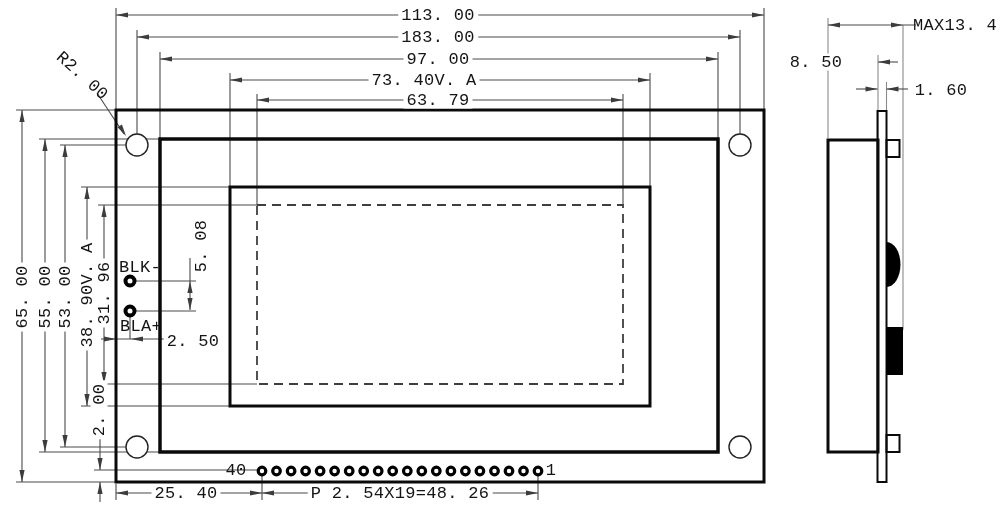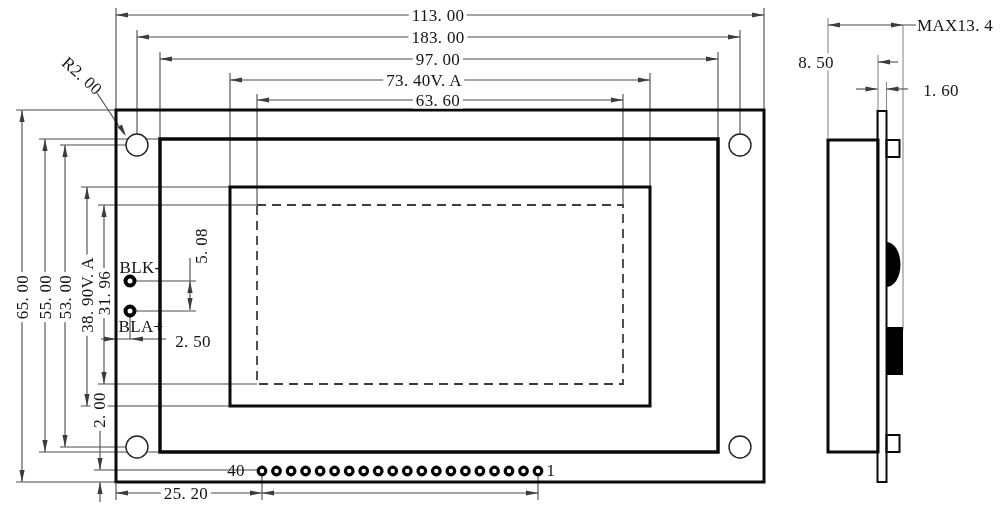--- a/index.html
+++ b/index.html
@@ -1,17 +1,17 @@
 <!DOCTYPE html>
 <html><head>
 <meta charset="utf-8">
 <style>
   html,body{margin:0;padding:0;background:#fff;}
   #stage{position:relative;width:1000px;height:512px;background:#ffffff;overflow:hidden;
-         font-family:Liberation Serif, serif;}
+         font-family:Liberation Mono, monospace;}
   #stage svg{position:absolute;left:0;top:0;}
   .t{position:absolute;font-size:17px;line-height:1;color:#151515;white-space:nowrap;
      transform:translate(-50%,-50%);letter-spacing:.3px;}
   .bg{background:#fff;padding:0 3px;}
   .rot{transform:translate(-50%,-50%) rotate(-90deg);}
   .diag{transform:translate(-50%,-50%) rotate(42deg);}
   .obj{stroke:#0a0a0a;fill:none;}
   .dim{stroke:#4a4a4a;stroke-width:1.1;fill:none;}
   .lite{stroke:#8a8a8a;stroke-width:1.1;fill:none;}
   .ah{fill:#3c3c3c;stroke:none;}
@@ -176,37 +176,38 @@
         <polygon points="878,62 890,59.4 890,64.6"></polygon>
     <polygon points="877.5,89 865.5,86.4 865.5,91.6"></polygon>
         <polygon points="886.5,89 898.5,86.4 898.5,91.6"></polygon>
   </g>
 </svg>
 
 <span class="t bg" style="left:438px;top:15px">113. 00</span>
 <span class="t bg" style="left:438px;top:37px">183. 00</span>
 <span class="t bg" style="left:438px;top:59px">97. 00</span>
 <span class="t bg" style="left:424px;top:80px">73. 40V. A</span>
-<span class="t bg" style="left:438px;top:100px">63. 60</span>
+<span class="t bg" style="left:438px;top:100px">63. 79</span>
 
 <span class="t rot bg" style="left:22px;top:297px">65. 00</span>
 <span class="t rot bg" style="left:45px;top:297px">55. 00</span>
 <span class="t rot bg" style="left:65px;top:297px">53. 00</span>
 <span class="t rot bg" style="left:87px;top:295px">38. 90V. A</span>
 <span class="t rot bg" style="left:104px;top:293px">31. 96</span>
 <span class="t rot bg" style="left:99px;top:410px">2. 00</span>
 
 <span class="t diag" style="left:82px;top:76px">R2. 00</span>
 
 <span class="t" style="left:140px;top:267px">BLK-</span>
 <span class="t" style="left:141px;top:326px">BLA+</span>
 <span class="t rot bg" style="left:201px;top:246px">5. 08</span>
 <span class="t bg" style="left:193px;top:341px">2. 50</span>
 
 <span class="t" style="left:236px;top:470px">40</span>
 <span class="t" style="left:551px;top:470px">1</span>
-<span class="t bg" style="left:186px;top:493px">25. 20</span>
+<span class="t bg" style="left:186px;top:493px">25. 40</span>
+<span class="t bg" style="left:400px;top:493px">P 2. 54X19=48. 26</span>
 
 <span class="t" style="left:955px;top:25px">MAX13. 4</span>
 <span class="t bg" style="left:816px;top:62px">8. 50</span>
 <span class="t" style="left:941px;top:90px">1. 60</span>
 
 </div>
 
 </body></html>

